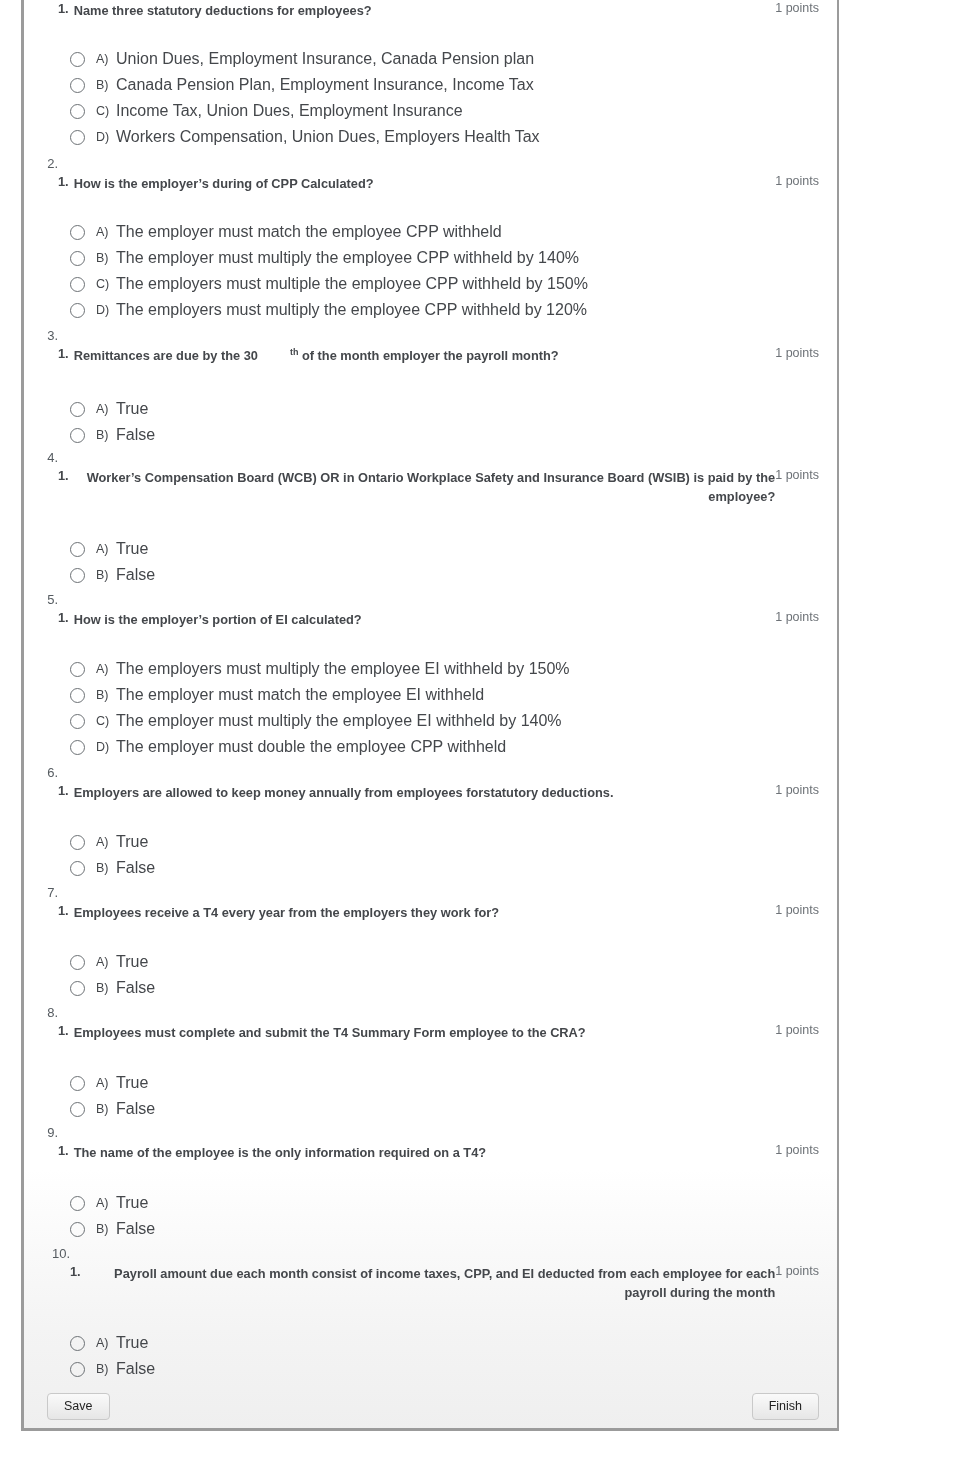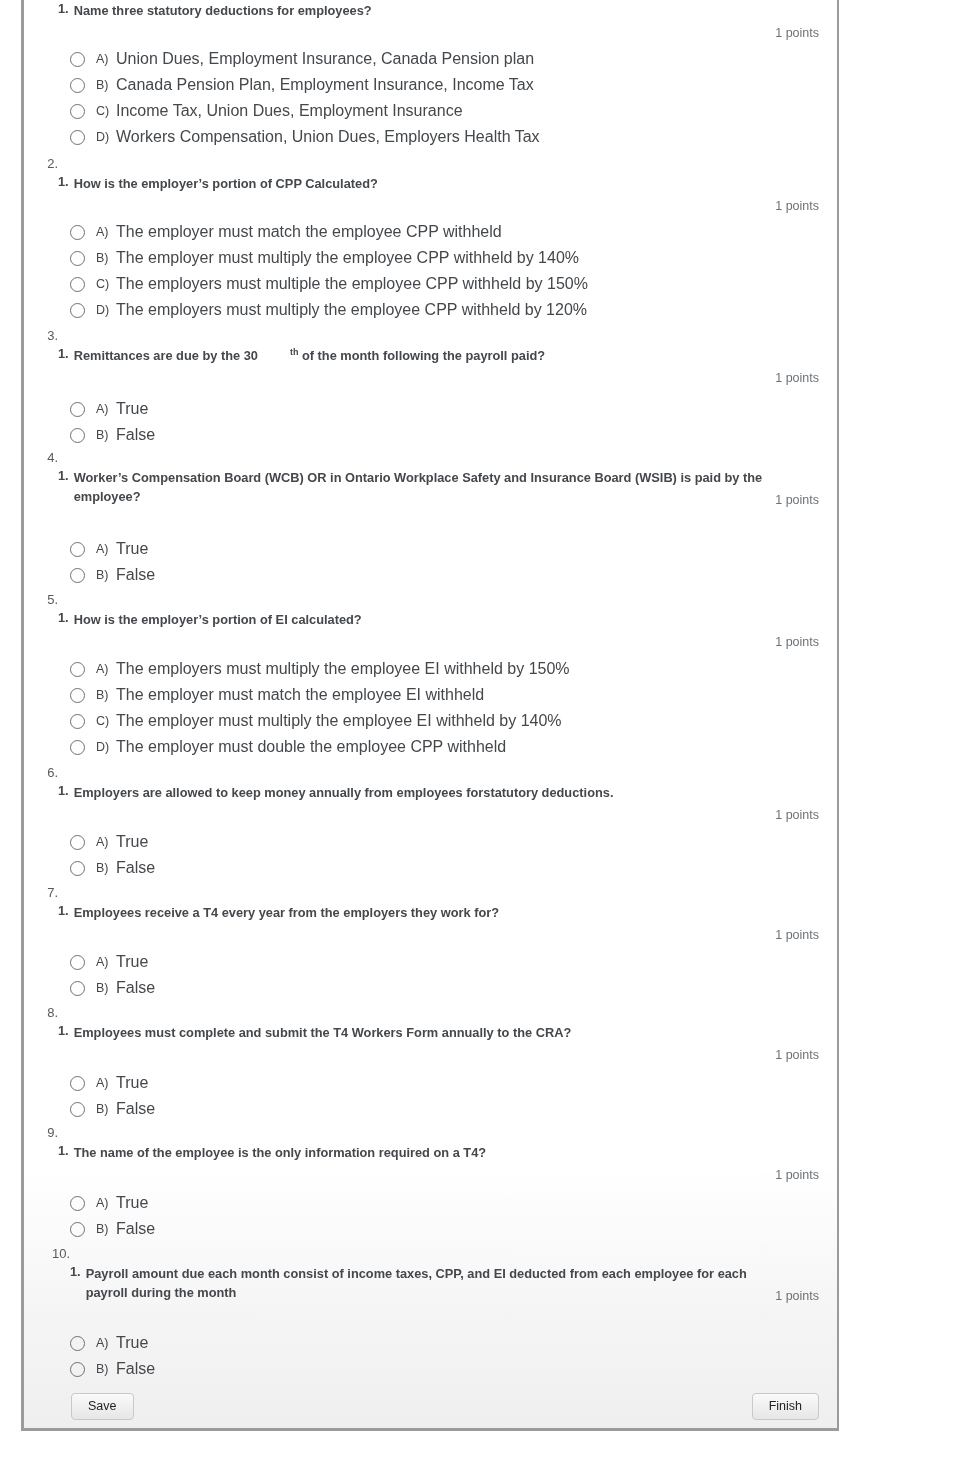--- a/index.html
+++ b/index.html
@@ -67,34 +67,34 @@
     font-size: 12.8px;
     color: #44474b;
     white-space: nowrap;
     margin-right: 5px;
   }
   .q-text {
     font-weight: bold;
     font-size: 12.8px;
     color: #44474b;
     line-height: 19px;
+    text-align: right;
   }
   .q-text sup {
     font-size: 9px;
     vertical-align: super;
     line-height: 0;
     padding-left: 32px;
   }
   .points {
     font-size: 12.5px;
     color: #6d7277;
     white-space: nowrap;
     padding-right: 18px;
     flex: 0 0 auto;
-    margin-top: 25px;
   }
 
   
   .options {
     padding-left: 46px;
   }
   .option {
     display: flex;
     align-items: center;
     height: 26px;
@@ -123,21 +123,20 @@
   
   .footer {
     position: absolute;
     left: 0;
     right: 0;
     bottom: 8px;
     display: flex;
     justify-content: space-between;
     padding: 0 18px 0 23px;
     box-sizing: border-box;
-    margin-left: 24px;
   }
   .btn {
     font-family: "Liberation Sans", sans-serif;
     font-size: 12.5px;
     color: #1f1f1f;
     background: linear-gradient(to bottom, #fafafa 0%, #f0f0f0 50%, #e6e6e6 100%);
     border: 1px solid #c9c9c9;
     border-radius: 4px;
     padding: 5px 16px;
     cursor: pointer;
@@ -178,21 +177,21 @@
           <span class="radio"></span>
           <span class="opt-letter">D)</span>
           <span class="opt-text">Workers Compensation, Union Dues, Employers Health Tax</span>
         </label>
       </div>
       <div class="q-block" style="position: absolute; left: 0px; right: 0px; top: 165px;">
         <div class="outer-num">2.</div>
         <div class="q-row" style="margin-top: 18px;">
           <div class="q-text-wrap">
             <span class="inner-num">1.</span>
-            <span class="q-text">How is the employer’s portion of CPP Calculated?</span>
+            <span class="q-text">How is the employer’s during of CPP Calculated?</span>
           </div>
           <div class="points">1 points</div>
         </div>
       </div>
       <div class="options" style="position: absolute; left: 0px; right: 0px; top: 228px;">
         <label class="option">
           <span class="radio"></span>
           <span class="opt-letter">A)</span>
           <span class="opt-text">The employer must match the employee CPP withheld</span>
         </label>
@@ -210,21 +209,21 @@
           <span class="radio"></span>
           <span class="opt-letter">D)</span>
           <span class="opt-text">The employers must multiply the employee CPP withheld by 120%</span>
         </label>
       </div>
       <div class="q-block" style="position: absolute; left: 0px; right: 0px; top: 337px;">
         <div class="outer-num">3.</div>
         <div class="q-row" style="margin-top: 18px;">
           <div class="q-text-wrap">
             <span class="inner-num">1.</span>
-            <span class="q-text"><span>Remittances are due by the 30</span><sup>th</sup><span> of the month following the payroll paid?</span></span>
+            <span class="q-text"><span>Remittances are due by the 30</span><sup>th</sup><span> of the month employer the payroll month?</span></span>
           </div>
           <div class="points">1 points</div>
         </div>
       </div>
       <div class="options" style="position: absolute; left: 0px; right: 0px; top: 405px;">
         <label class="option">
           <span class="radio"></span>
           <span class="opt-letter">A)</span>
           <span class="opt-text">True</span>
         </label>
@@ -330,21 +329,21 @@
           <span class="radio"></span>
           <span class="opt-letter">B)</span>
           <span class="opt-text">False</span>
         </label>
       </div>
       <div class="q-block" style="position: absolute; left: 0px; right: 0px; top: 1014px;">
         <div class="outer-num">8.</div>
         <div class="q-row" style="margin-top: 18px;">
           <div class="q-text-wrap">
             <span class="inner-num">1.</span>
-            <span class="q-text">Employees must complete and submit the T4 Workers Form annually to the CRA?</span>
+            <span class="q-text">Employees must complete and submit the T4 Summary Form employee to the CRA?</span>
           </div>
           <div class="points">1 points</div>
         </div>
       </div>
       <div class="options" style="position: absolute; left: 0px; right: 0px; top: 1079px;">
         <label class="option">
           <span class="radio"></span>
           <span class="opt-letter">A)</span>
           <span class="opt-text">True</span>
         </label>

